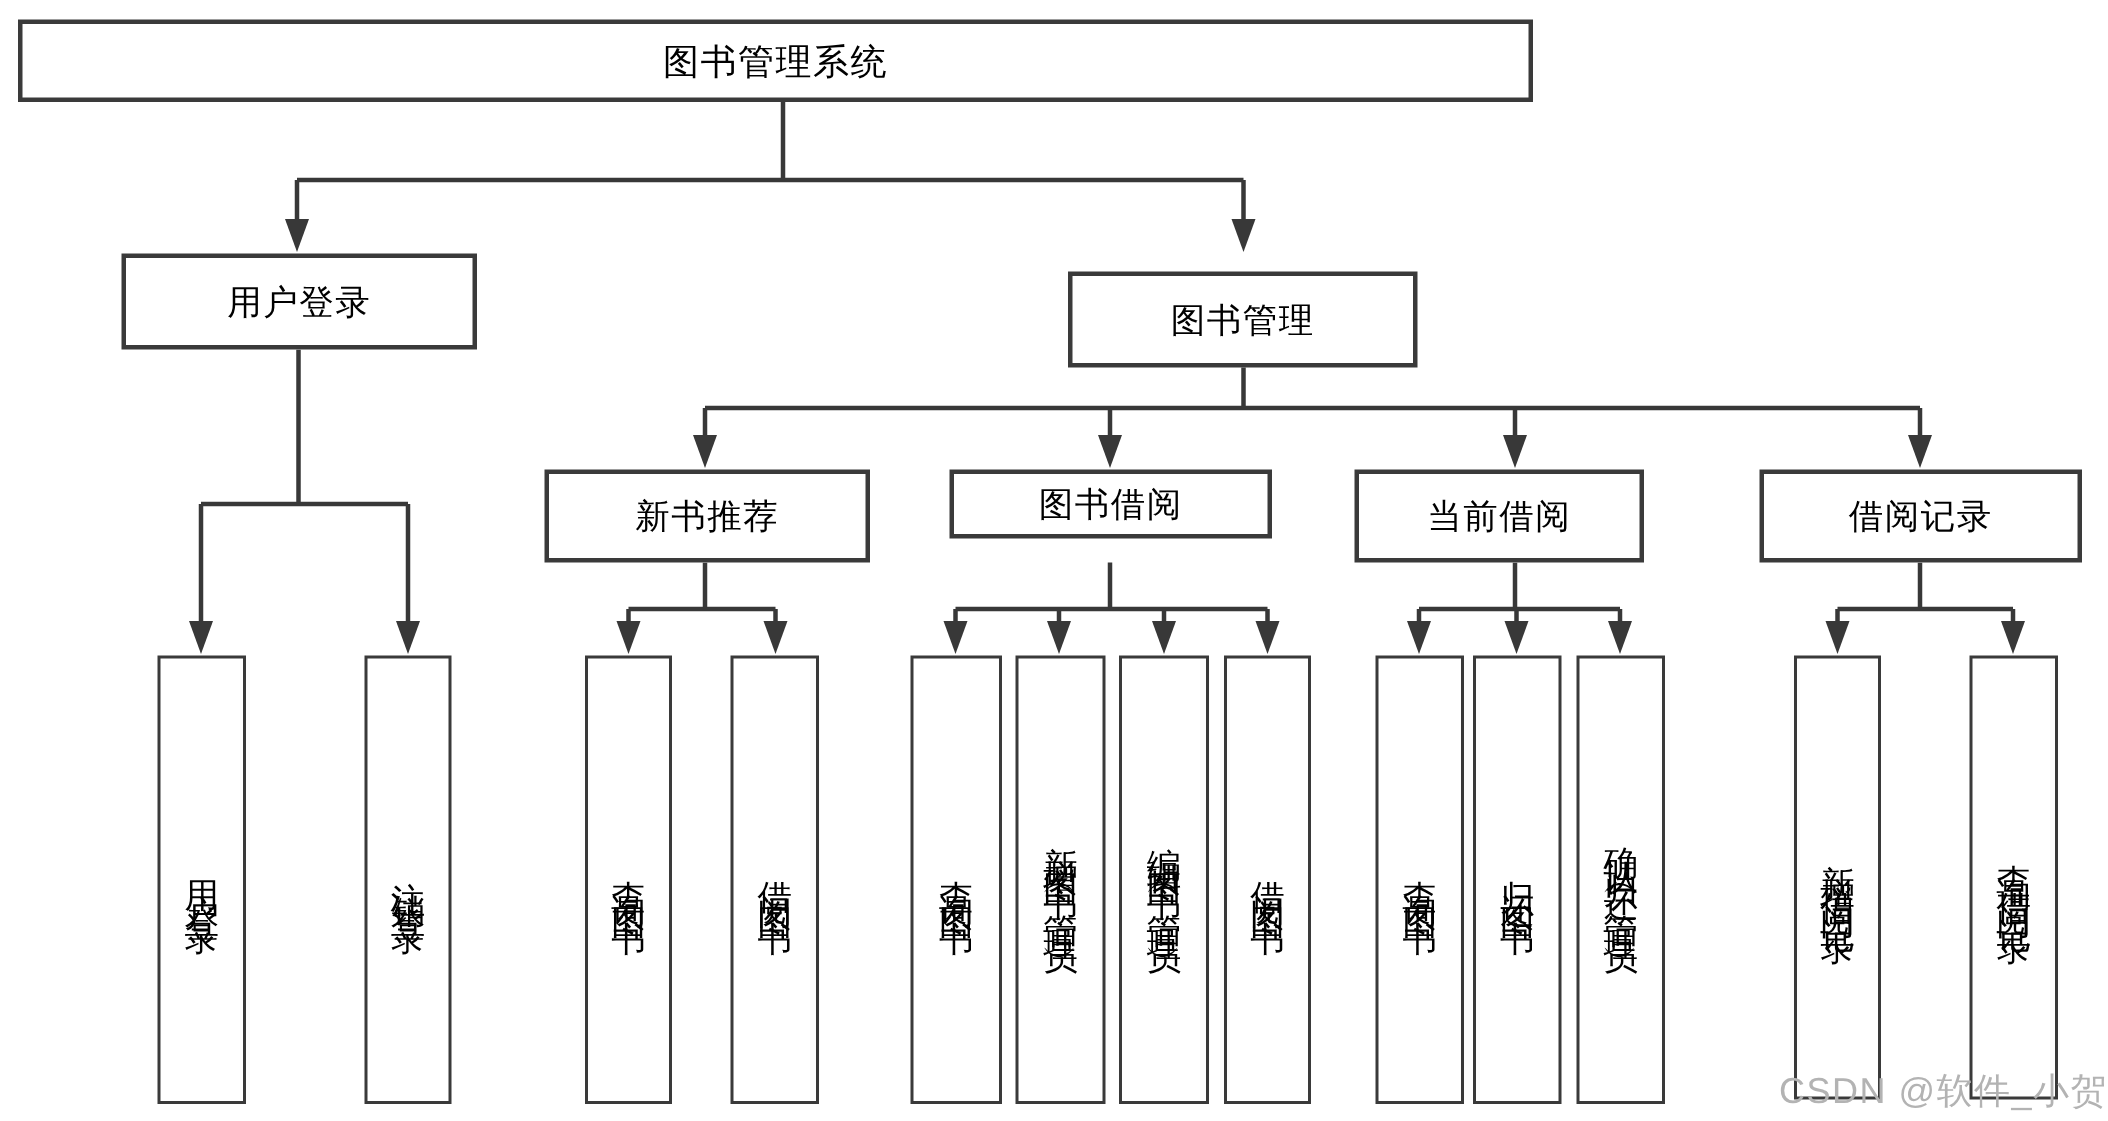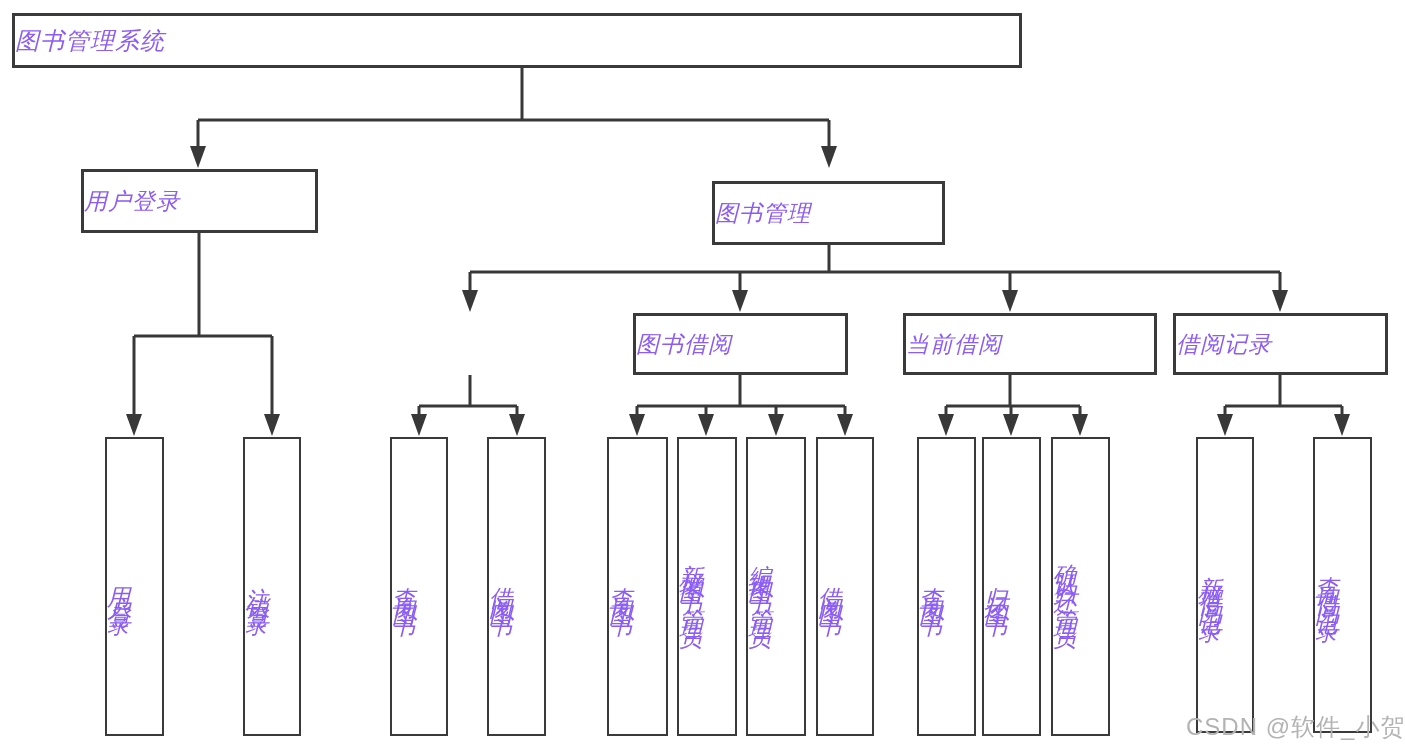--- a/index.html
+++ b/index.html
@@ -9,42 +9,41 @@
     background:#ffffff;
     font-family:"Liberation Sans","DejaVu Sans",sans-serif;
     overflow:hidden;
   }
   .wires{position:absolute;left:0;top:0;z-index:1;}
   .box{
     position:absolute;
     box-sizing:border-box;
     background:#ffffff;
     border:3px solid #3a3a3a;
-    display:flex;align-items:center;justify-content:flex-start;
+    display:flex;align-items:center;justify-content:center;
     z-index:2;
-    color:#8b5cf6;
-    font-style:italic;
+    color:#000000;
   }
   .htext{font-size:23px;letter-spacing:1px;white-space:nowrap;}
   .root-text{font-size:24px;}
   .vtext{
     writing-mode:vertical-rl;
     text-orientation:mixed;
     font-size:23px;
     letter-spacing:9px;
     line-height:1;
     white-space:nowrap;
   }
   
   .b-root{left:12px;top:13px;width:1010px;height:55px;}
   .b-login{left:81px;top:169px;width:237px;height:64px;}
   .b-mgmt{left:712px;top:169px;width:233px;height:64px;margin-top:12px;}
   .b-rec{left:363px;top:313px;width:217px;height:62px;}
-  .b-bor{left:633px;top:313px;width:215px;height:62px;}
-  .b-cur{left:903px;top:313px;width:254px;height:62px;}
+  .b-bor{left:633px;top:313px;width:215px;height:46px;}
+  .b-cur{left:903px;top:313px;width:193px;height:62px;}
   .b-recd{left:1173px;top:313px;width:215px;height:62px;}
   
   .leaf{top:437px;height:299px;border-width:2.5px;}
   .lf1{left:105px;width:59px;}
   .lf2{left:243px;width:58px;}
   .lf3{left:390px;width:58px;}
   .lf4{left:487px;width:59px;}
   .lf5{left:607px;width:61px;}
   .lf6{left:677px;width:60px;}
   .lf7{left:746px;width:60px;}
@@ -120,20 +119,23 @@
     <span class="htext root-text">图书管理系统</span>
   </div>
 
   <div class="box b-login">
     <span class="htext">用户登录</span>
   </div>
   <div class="box b-mgmt">
     <span class="htext">图书管理</span>
   </div>
 
+  <div class="box b-rec">
+    <span class="htext">新书推荐</span>
+  </div>
   <div class="box b-bor">
     <span class="htext">图书借阅</span>
   </div>
   <div class="box b-cur">
     <span class="htext">当前借阅</span>
   </div>
   <div class="box b-recd">
     <span class="htext">借阅记录</span>
   </div>
 

